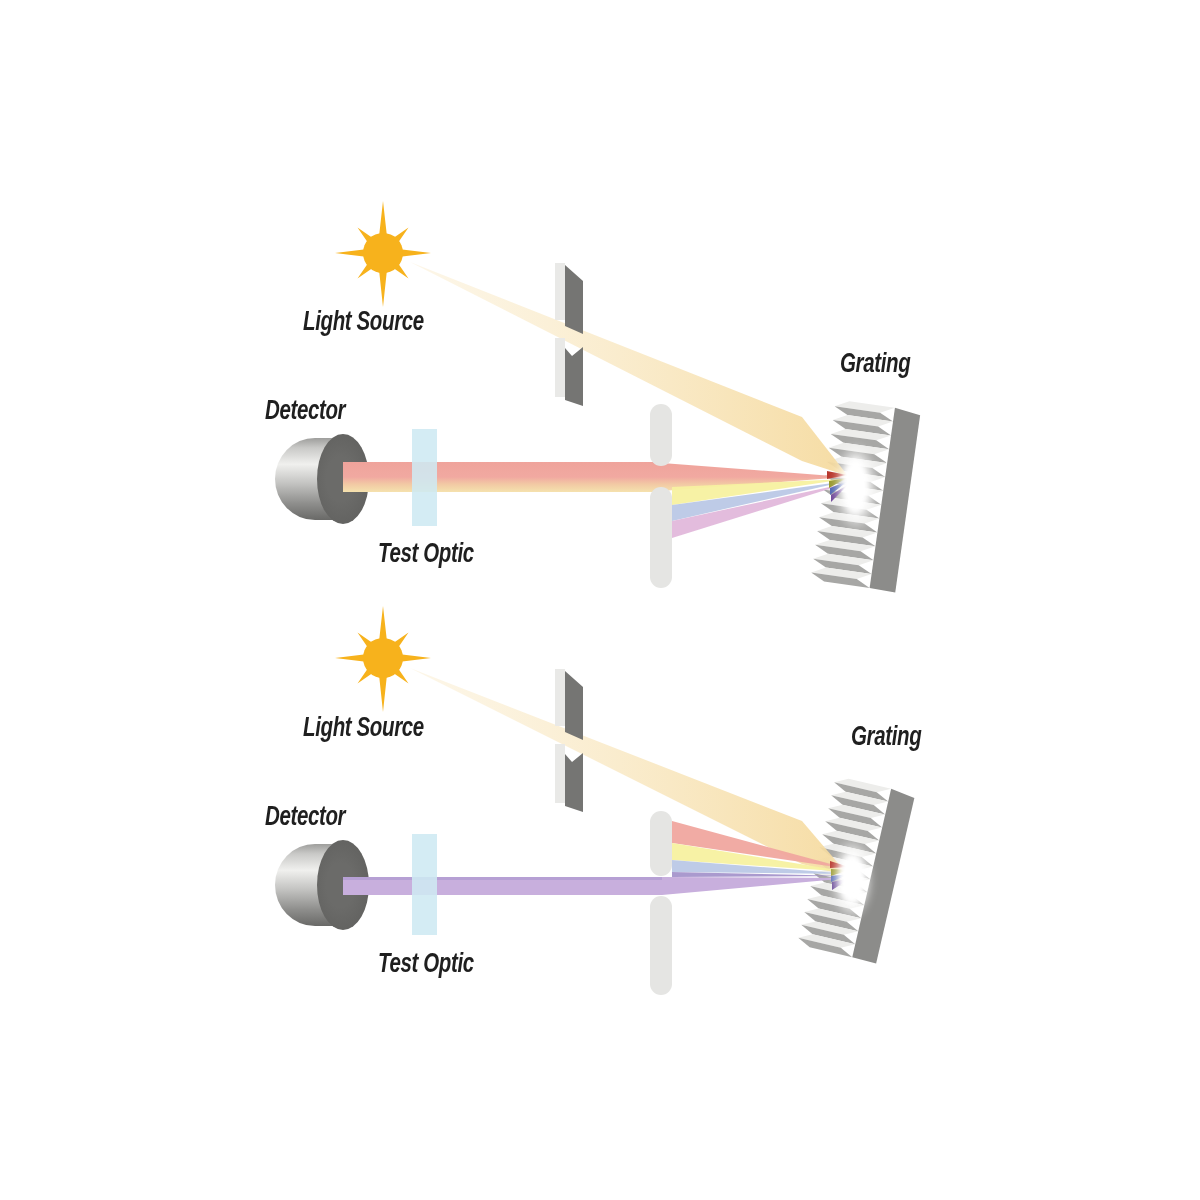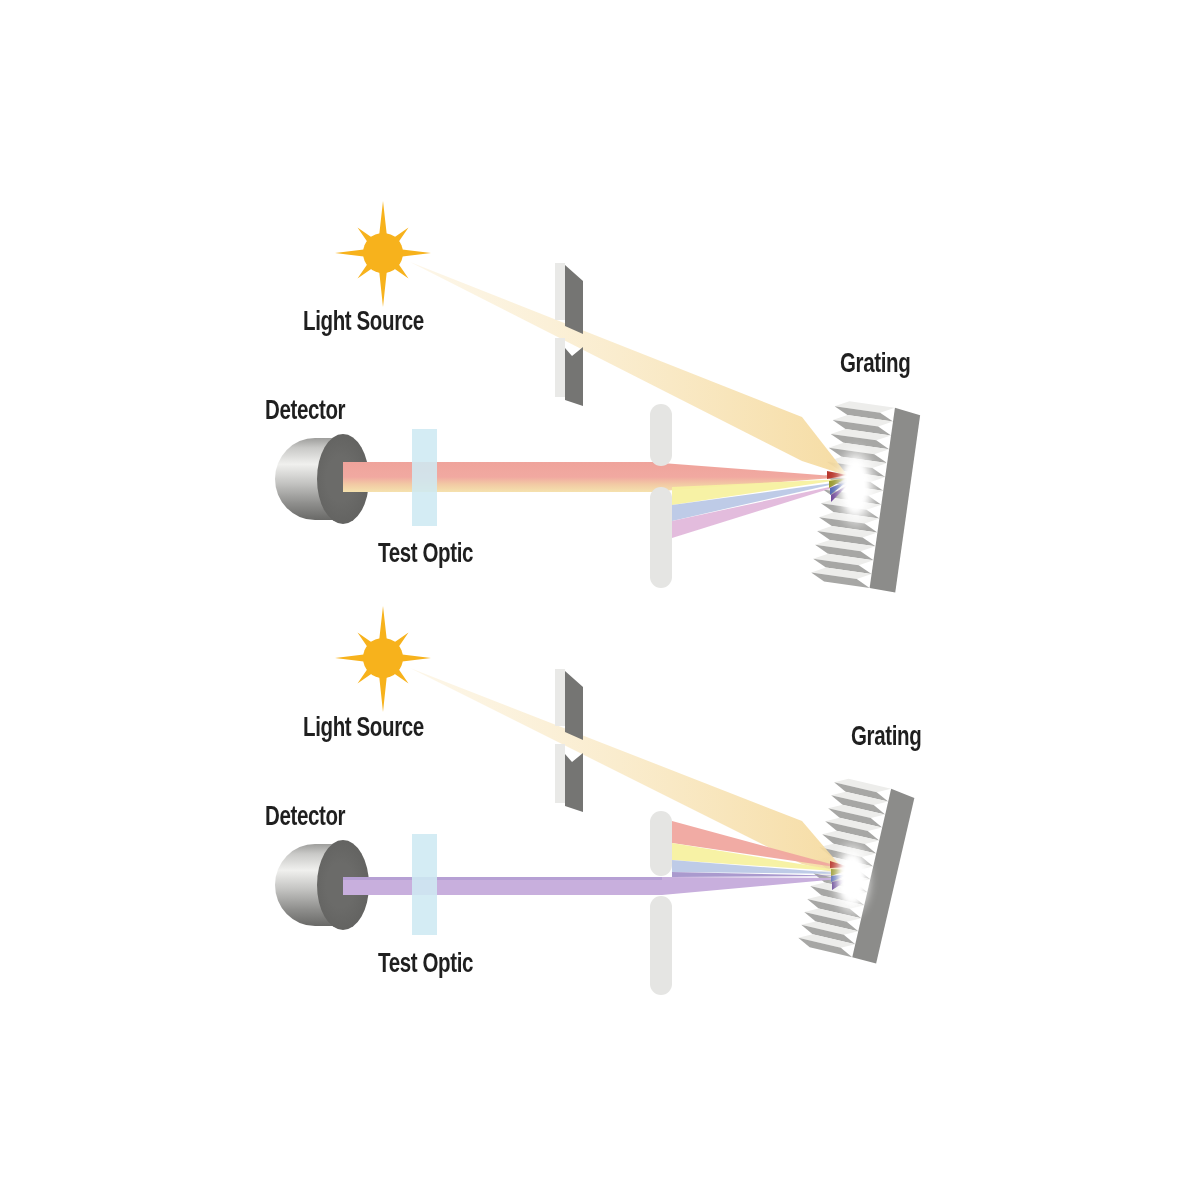--- a/index.html
+++ b/index.html
@@ -1,19 +1,20 @@
 <!DOCTYPE html>
 <html style="--background: #ffffff; --label_text: #1f1f1f; --star_yellow: #F7B21C; --beam_cream: #F6DBA2; --beam_red: #F0A79F; --beam_yellow: #F7F1A0; --beam_blue: #BBC8E6; --beam_violet: #E2B8DB; --beam_purple: #C8AFDD; --metal_light: #EDEDEB; --metal_mid: #A7A7A5; --metal_dark: #8C8C8A; --slit_front: #E9E9E7; --slit_side: #757573; --slit2_gray: #E5E5E3; --optic_blue: rgba(206,233,243,0.88); --detector_face: #5E5E5C;"><head>
 <meta charset="utf-8">
 <style>
   html,body{margin:0;padding:0;background:#fff;}
   #canvas{
     position:relative;width:1200px;height:1200px;overflow:hidden;
     background:var(--background,#fff);
     font-family:"Liberation Sans", sans-serif;
+    font-style:italic;
   }
   .panel{position:absolute;inset:0;}
   .abs{position:absolute;}
   svg.layer{position:absolute;left:0;top:0;width:1200px;height:1200px;pointer-events:none;}
   .lbl{
     position:absolute;
     font-weight:700;font-size:27px;letter-spacing:-0.5px;
     color:var(--label_text,#1f1f1f);
     transform:scaleX(0.76);transform-origin:left top;
     white-space:nowrap;

